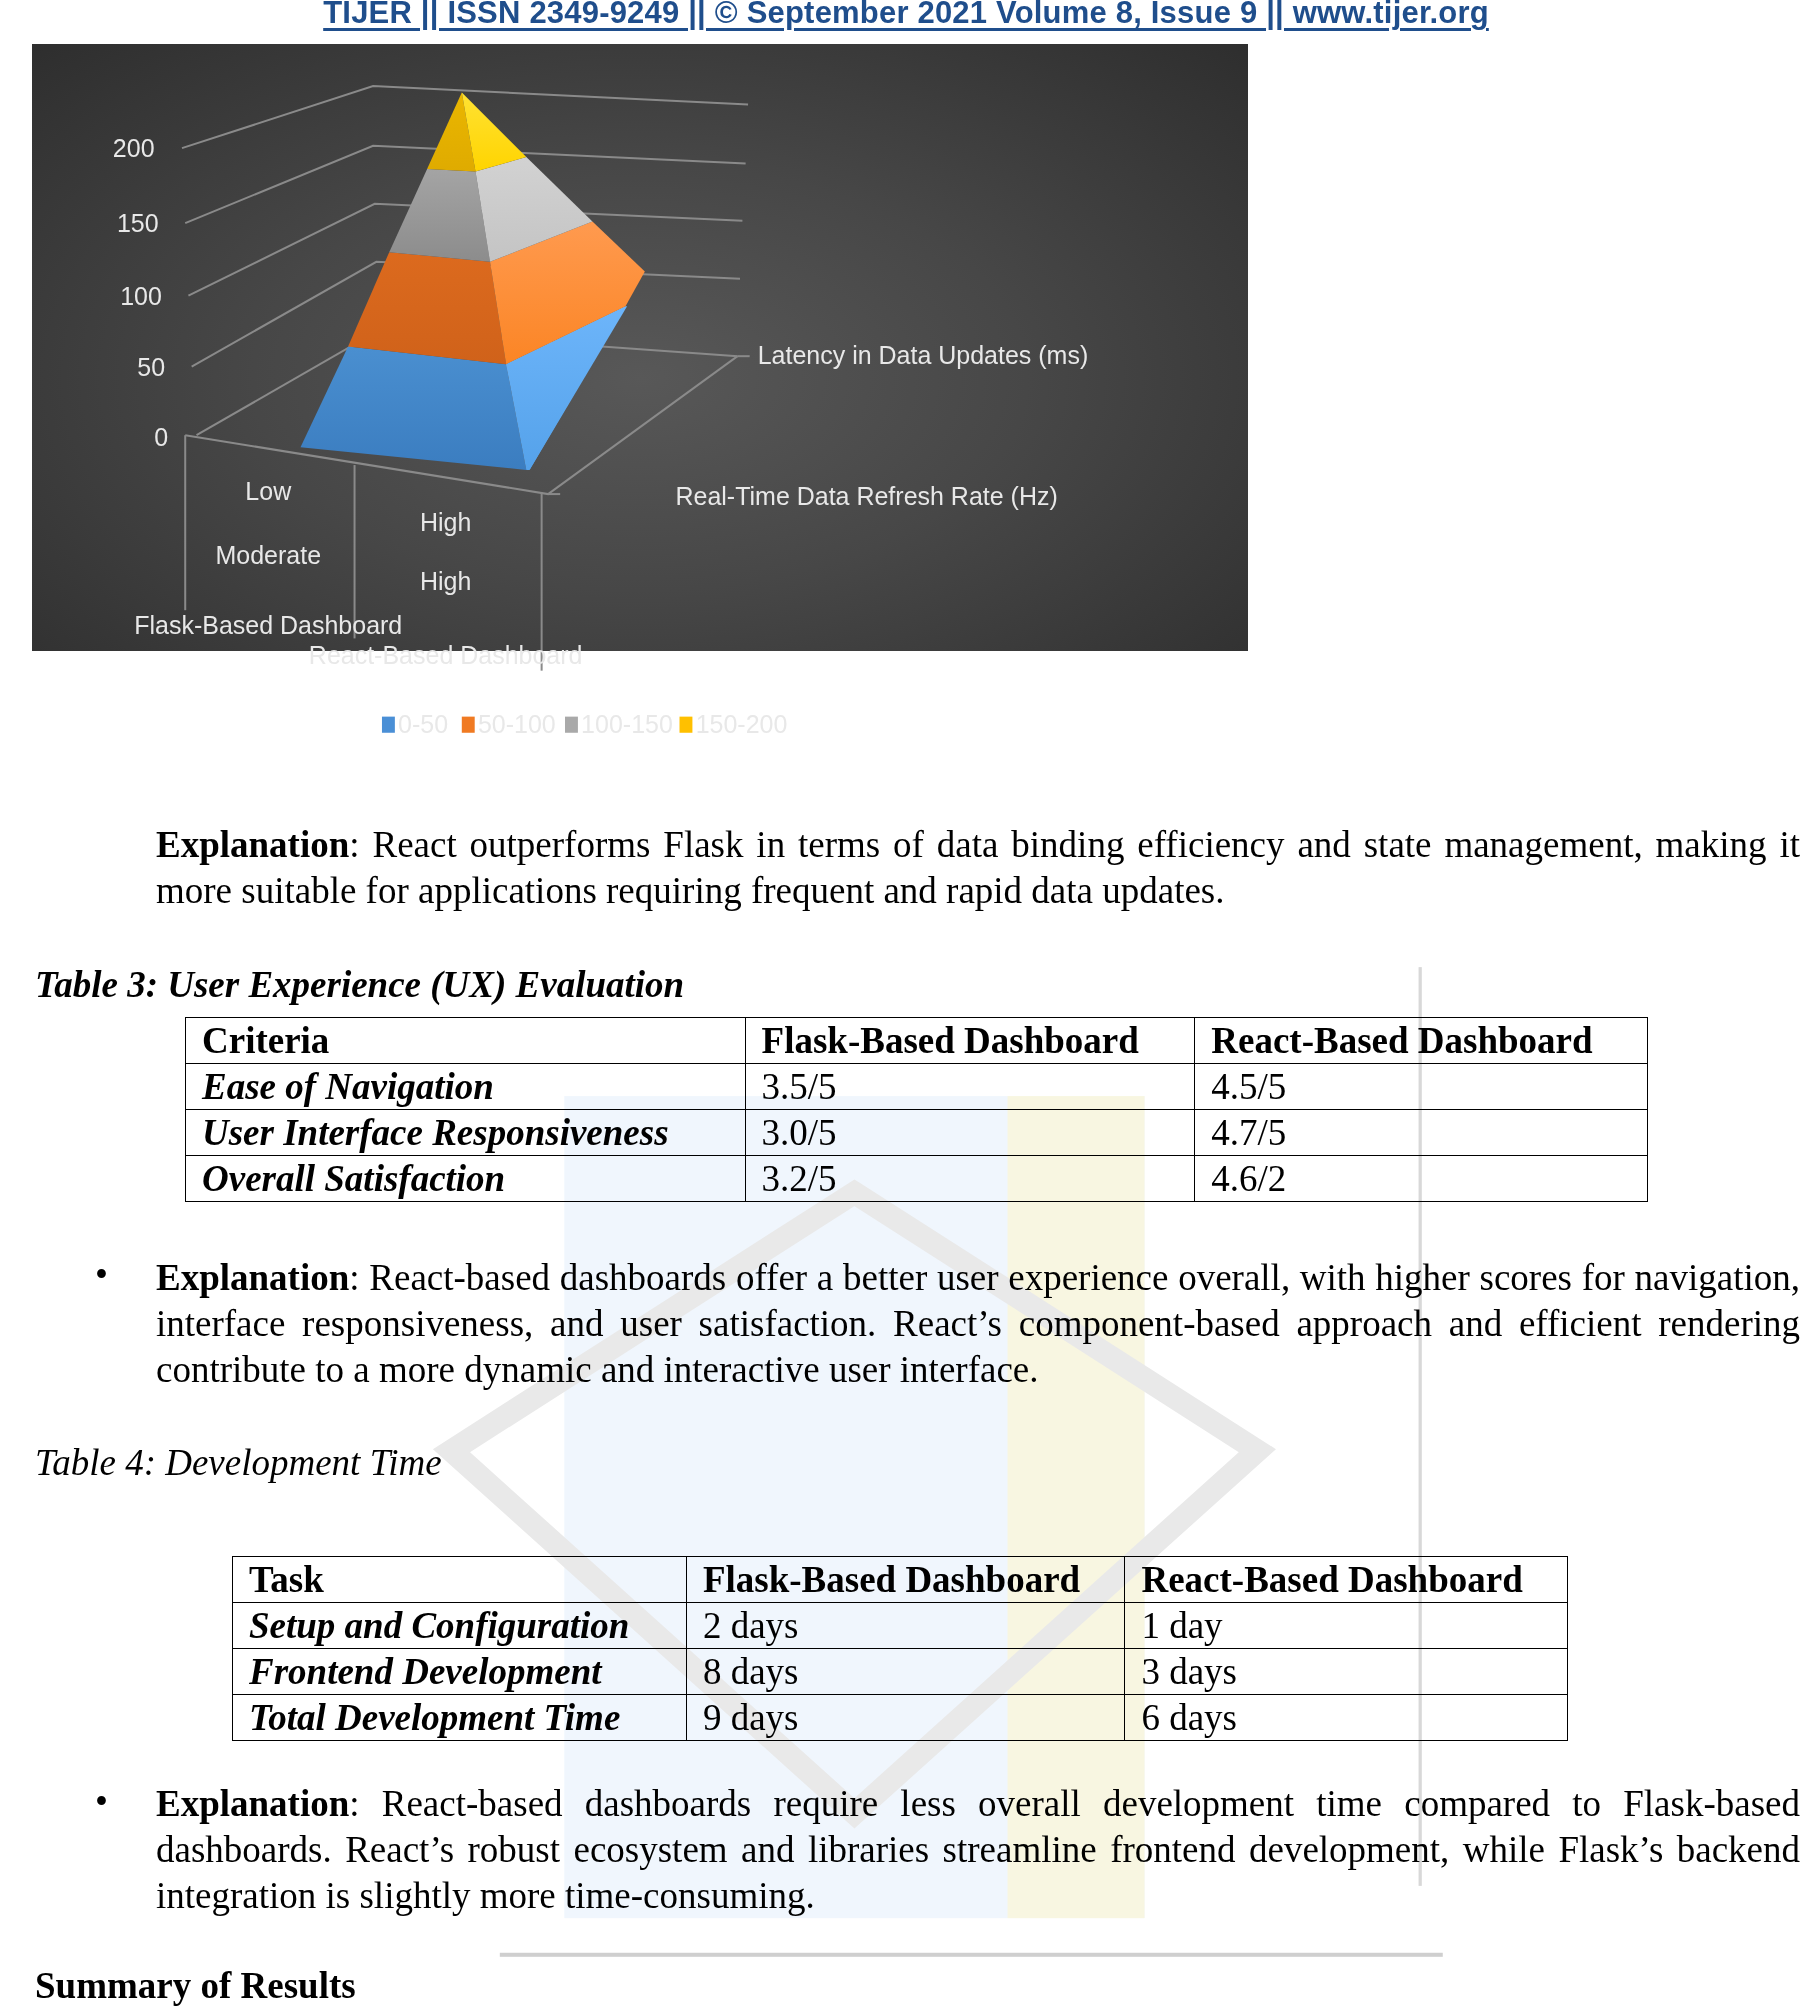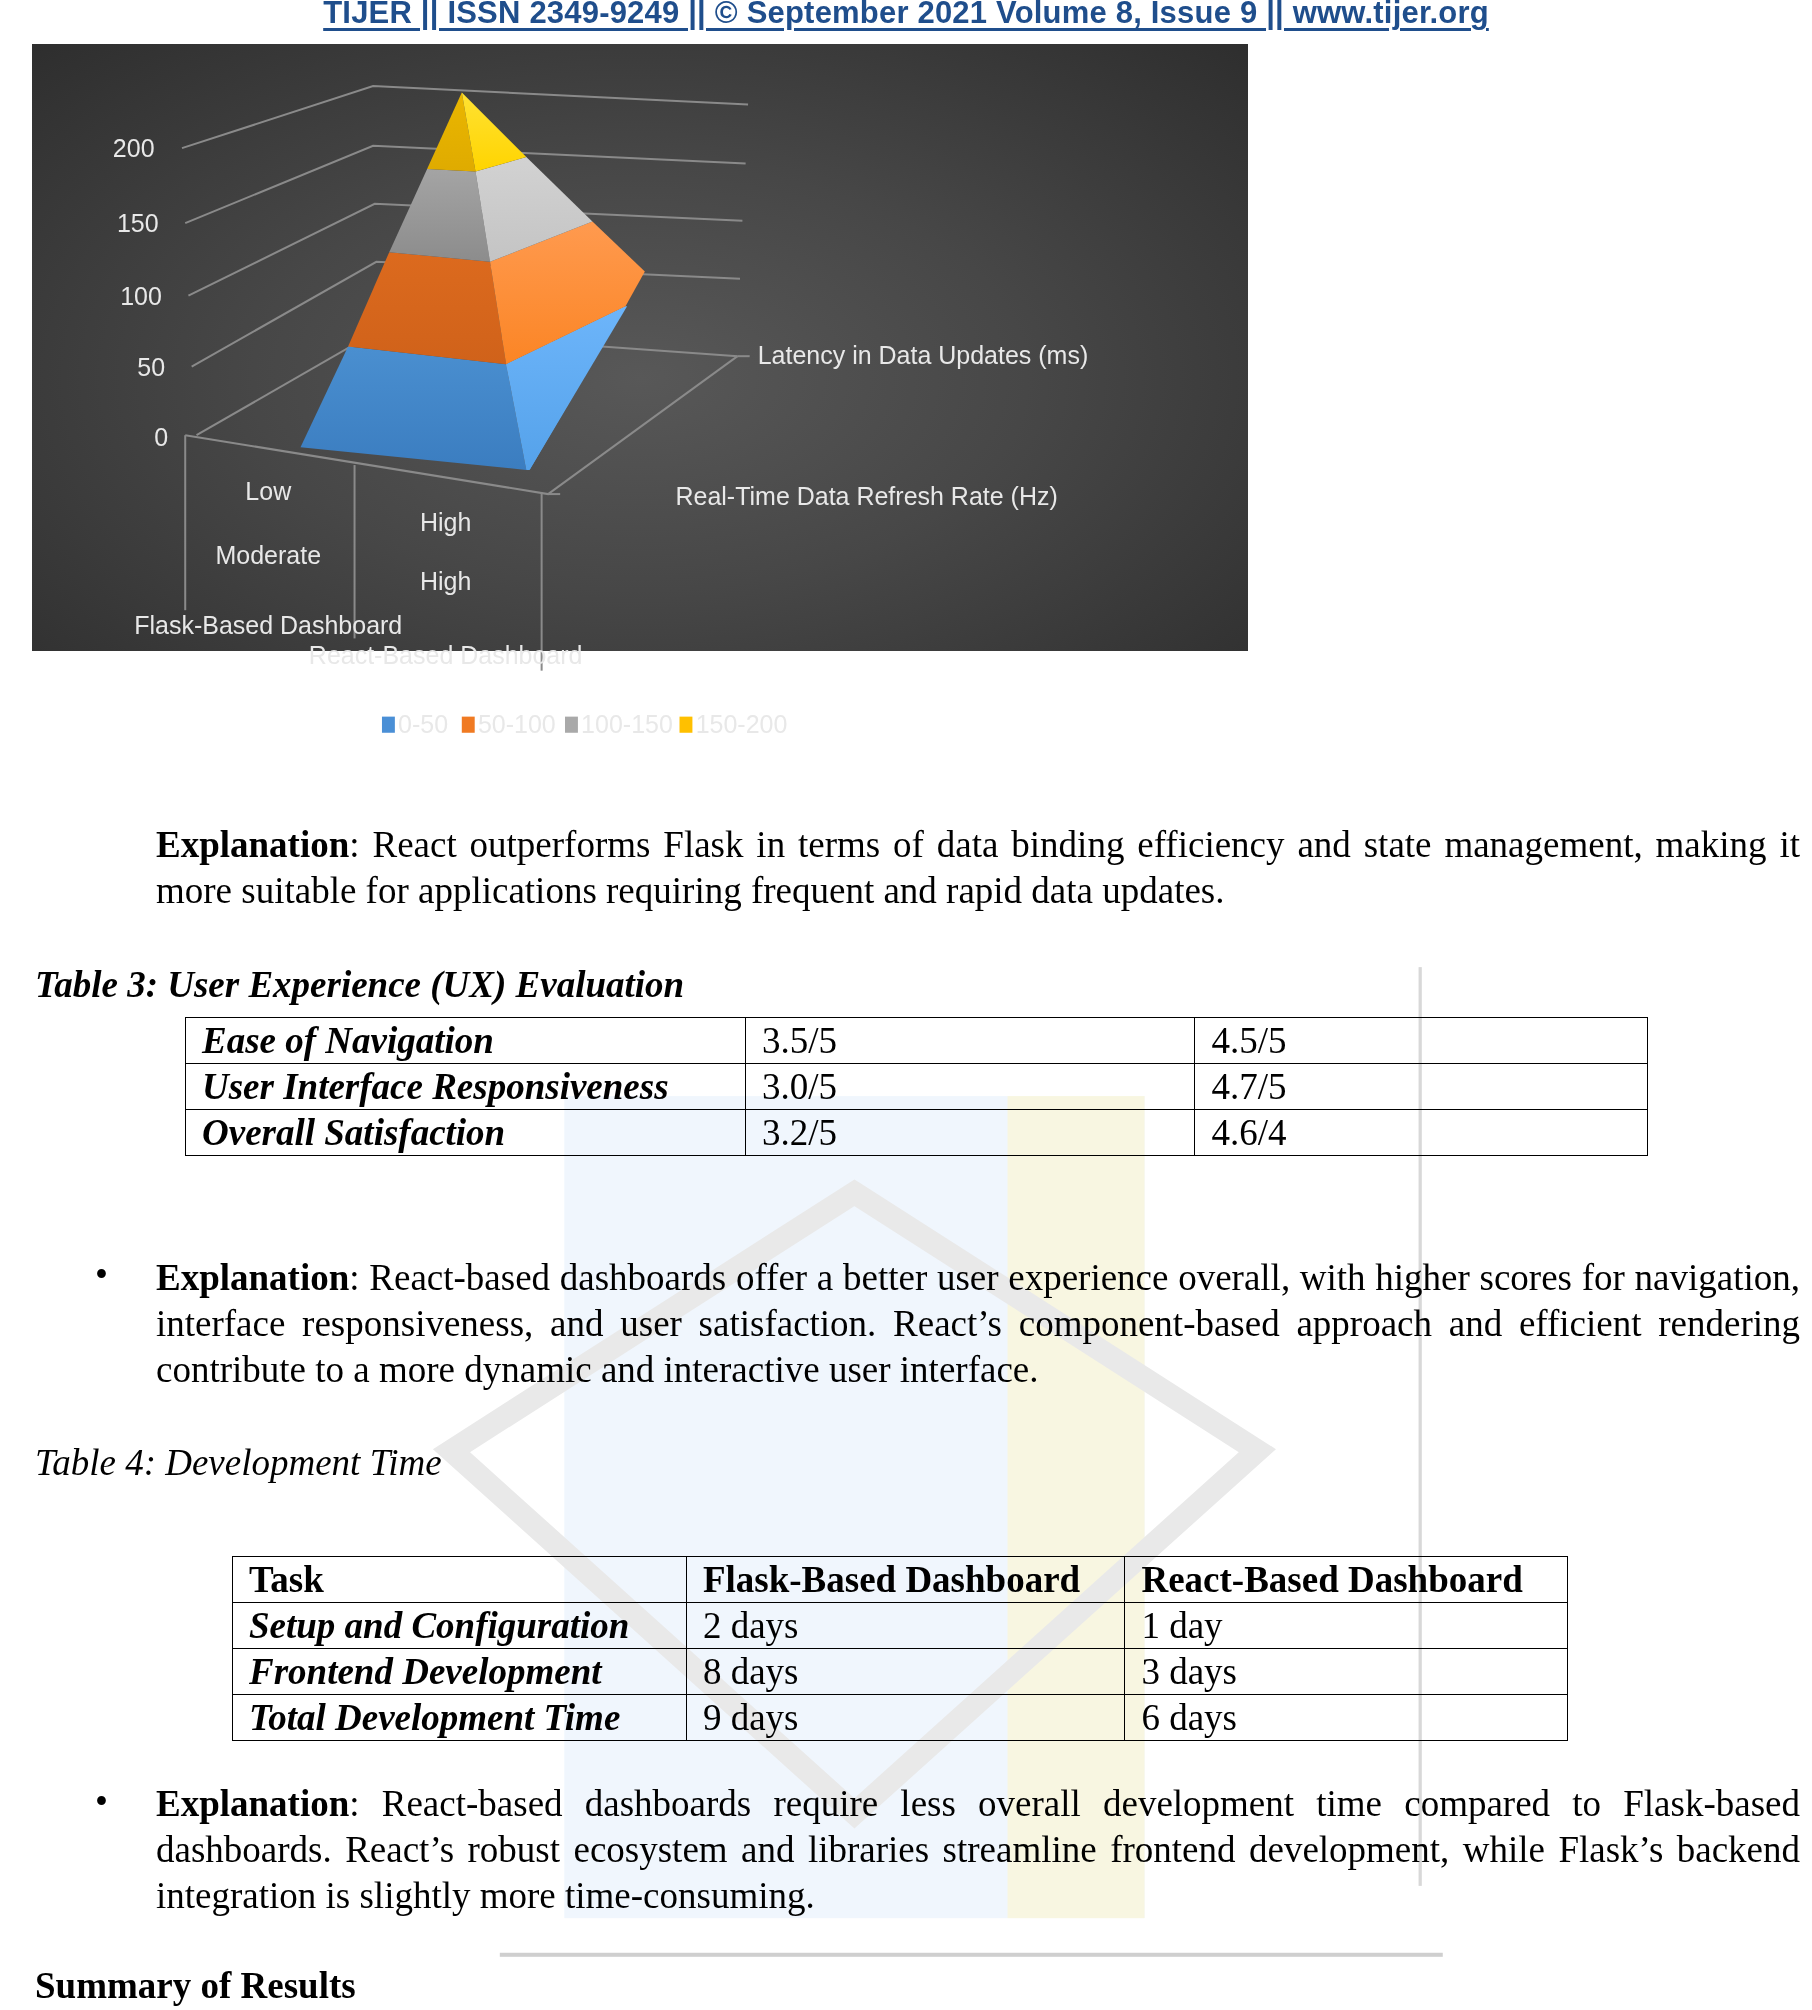--- a/index.html
+++ b/index.html
@@ -163,34 +163,39 @@
 </div>
 
 <div class="caption" style="left:35px; top:963px;font-weight:bold;">Table 3: User Experience (UX) Evaluation</div>
 <table class="data" style="left:185px; top:1017px; width:1463px;">
   <colgroup>
       <col style="width:560px">
       <col style="width:450px">
       <col style="width:453px">
     </colgroup>
   <tbody>
+      <tr>
+    <th>Criteria</th>
+    <th>Flask-Based Dashboard</th>
+    <th>React-Based Dashboard</th>
+  </tr>
   <tr>
     <td class="crit">Ease of Navigation</td>
     <td>3.5/5</td>
     <td>4.5/5</td>
   </tr>
   <tr>
     <td class="crit">User Interface Responsiveness</td>
     <td>3.0/5</td>
     <td>4.7/5</td>
   </tr>
   <tr>
     <td class="crit">Overall Satisfaction</td>
     <td>3.2/5</td>
-    <td>4.6/4</td>
+    <td>4.6/2</td>
   </tr>
 </tbody>
   </table>
 
 <div class="bullet" style="left:95px; top:1253px;">•</div>
 <div class="para" style="left:156px; top:1255px; width:1644px;">
   <b>Explanation</b><span>: React-based dashboards offer a better user experience overall, with higher scores for navigation, interface responsiveness, and user satisfaction. React’s component-based approach and efficient rendering contribute to a more dynamic and interactive user interface.</span>
 </div>
 
 <div class="caption" style="left:35px; top:1441px;text-align:center;">Table 4: Development Time</div>

